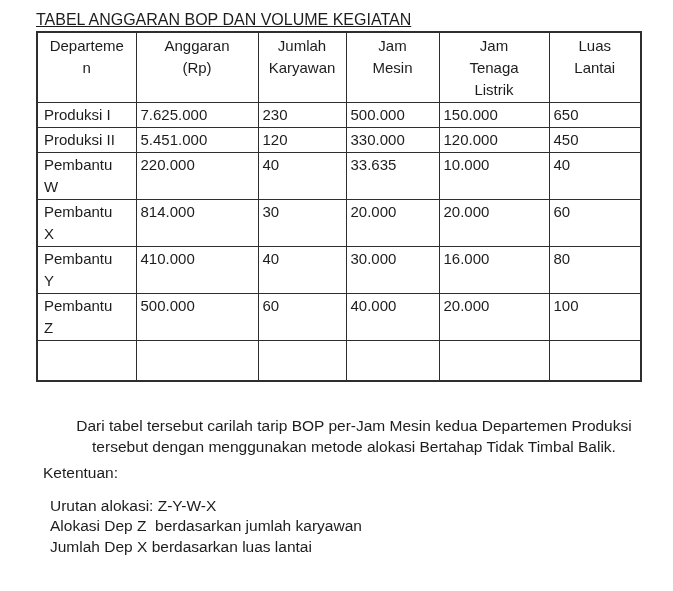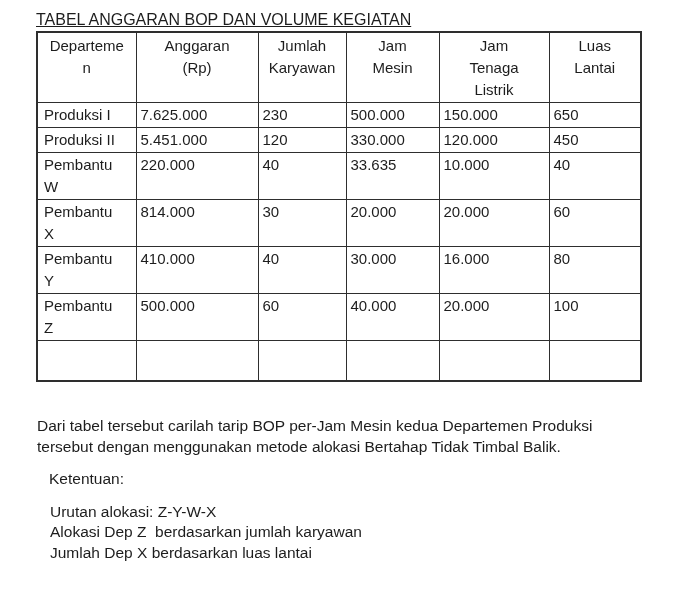--- a/index.html
+++ b/index.html
@@ -45,22 +45,22 @@
   td.dept { text-align: left; padding-left: 6px; }
   td.num  { text-align: left; padding-right: 9px; }
   tr.empty-row td { height: 37px; }
 
   .instructions {
     margin: 34px 0 0 37px;
     width: 634px;
     font-size: 15.5px;
     line-height: 20.5px;
   }
-  .para { margin: 0; white-space: pre-line; }
-  .ketentuan { margin: 12px; }
+  .para { margin: 0; white-space: pre-line; text-align: center; }
+  .ketentuan { margin: 6px; }
   .items { margin-left: 13px; margin-top: 12px; }
   .item { white-space: pre-wrap; }
 </style>
 </head>
 <body>
 
 <div class="doc">
 
   <div class="title">TABEL ANGGARAN BOP DAN VOLUME KEGIATAN</div>
 

